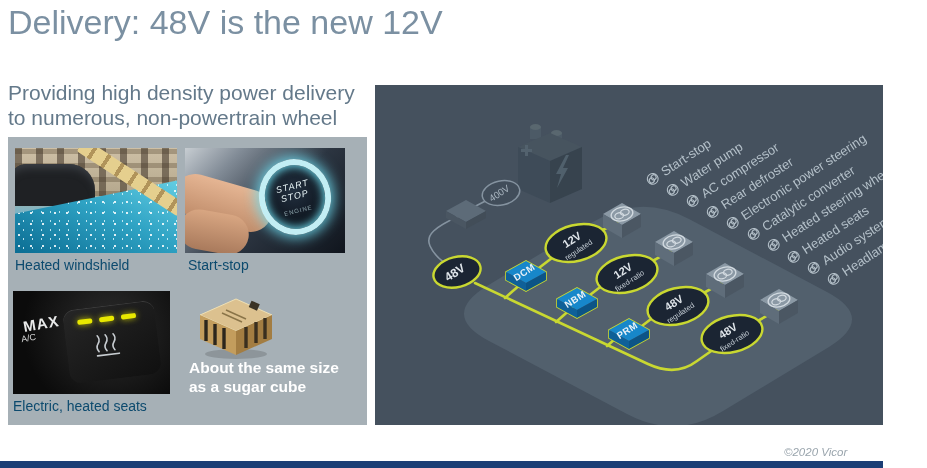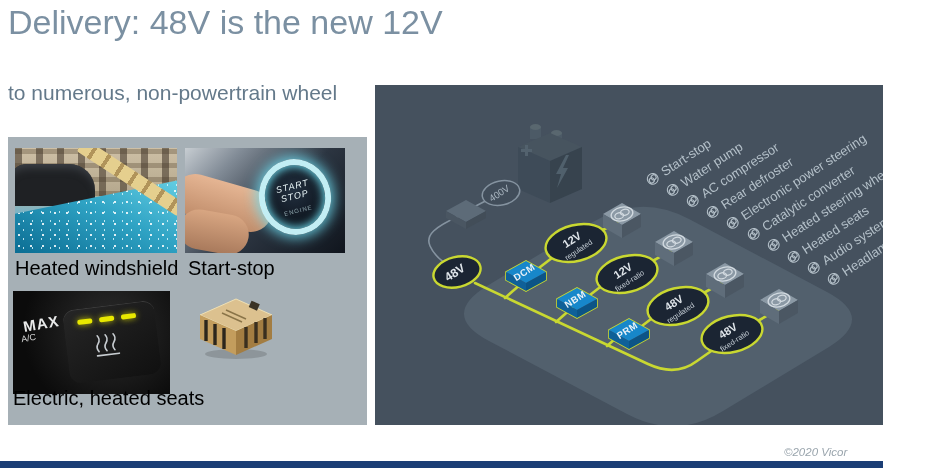--- a/index.html
+++ b/index.html
@@ -7,21 +7,21 @@
   .slide { position:relative; width:883px; height:468px; background:#ffffff; overflow:hidden; }
 
   
   .title { position:absolute; left:8px; top:3px; font-size:34px; color:#7b90a2; letter-spacing:0; }
   .subtitle { position:absolute; left:8px; top:80px; font-size:21px; line-height:25px; color:#64798a; }
   .corner-tick { position:absolute; left:918px; top:0; width:9px; height:3px; background:#33455c; }
 
   
   .gallery { position:absolute; left:8px; top:137px; width:359px; height:288px; background:#a6b0b6; }
   .photo { position:absolute; overflow:hidden; }
-  .photo-label { position:absolute; color:#000000; font-size:20px; white-space:nowrap; }
+  .photo-label { position:absolute; color:#0c4a6e; font-size:14px; white-space:nowrap; }
 
   
   .p1 { left:7px; top:11px; width:162px; height:105px; background:linear-gradient(180deg,#c9bca4 0%,#b9ac92 40%,#7fb4c4 60%); }
   .p1-windows { position:absolute; left:0; top:0; width:100%; height:46%;
       background:
         repeating-linear-gradient(90deg, rgba(62,50,38,.55) 0 7px, rgba(0,0,0,0) 7px 21px),
         repeating-linear-gradient(0deg, rgba(90,74,52,.35) 0 5px, rgba(0,0,0,0) 5px 14px),
         linear-gradient(180deg,#cec0a6,#b4a78c); }
   .p1-car { position:absolute; left:-6px; top:16px; width:86px; height:42px; background:#1f2124;
       border-radius:18px 26px 6px 6px; box-shadow:inset 0 8px 8px -4px #3c4046; }
@@ -89,20 +89,21 @@
   .pagenum { position:absolute; left:901px; top:438px; font-size:19px; color:#8c97a0;margin-top:40px; }
   .bottom-bar { position:absolute; left:0; top:461px; width:927px; height:7px; background:#1b3e75; }
 </style>
 </head>
 <body>
 
 <div class="slide">
 
   <div class="title">Delivery: 48V is the new 12V</div>
   <div class="subtitle">
+    <div>Providing high density power delivery</div>
     <div>to numerous, non-powertrain wheel</div>
   </div>
   <div class="corner-tick"></div>
 
   <div class="gallery">
 
     <div class="photo p1">
       <div class="p1-windows"></div>
       <div class="p1-car"></div>
       <div class="p1-ice"></div>
@@ -131,37 +132,41 @@
             <span></span>
           </div>
         <svg class="p3-seaticon" width="30" height="26" viewBox="0 0 30 26">
           <path d="M4 2 q3 4 0 8 q-3 4 0 8"></path>
           <path d="M12 2 q3 4 0 8 q-3 4 0 8"></path>
           <path d="M20 2 q3 4 0 8 q-3 4 0 8"></path>
           <path d="M2 22 h22"></path>
         </svg>
       </div>
     </div>
-    <div class="photo-label" style="left:5px; top:250px;">Electric, heated seats</div>
+    <div class="photo-label" style="left:5px; top:261px;">Electric, heated seats</div>
 
     <svg class="module" width="92" height="66" viewBox="0 0 92 66">
       <ellipse cx="48" cy="61" rx="31" ry="5" fill="rgba(0,0,0,0.15)"></ellipse>
       <polygon points="12,22 48,6 84,22 48,38" fill="#dcc18f" stroke="#efe0b4" stroke-width="1"></polygon>
       <polygon points="12,22 48,38 48,62 12,46" fill="#c39d5d"></polygon>
       <polygon points="48,38 84,22 84,46 48,62" fill="#a37d42"></polygon>
       <line x1="18" y1="27" x2="18" y2="48" stroke="#2c261c" stroke-width="3.4"></line>
       <line x1="27" y1="31" x2="27" y2="52" stroke="#2c261c" stroke-width="3.4"></line>
       <line x1="36" y1="35" x2="36" y2="56" stroke="#2c261c" stroke-width="3.4"></line>
       <line x1="58" y1="34" x2="58" y2="55" stroke="#3a2f1f" stroke-width="3.4"></line>
       <line x1="68" y1="29" x2="68" y2="50" stroke="#3a2f1f" stroke-width="3.4"></line>
       <line x1="77" y1="25" x2="77" y2="46" stroke="#3a2f1f" stroke-width="3.4"></line>
       <rect x="62" y="9" width="9" height="7" fill="#3a3326" transform="rotate(24 66 12)"></rect>
       <line x1="38" y1="17" x2="58" y2="26" stroke="#8a7448" stroke-width="1.4"></line>
       <line x1="34" y1="20" x2="54" y2="29" stroke="#8a7448" stroke-width="1.4"></line>
     </svg>
+    <div class="caption">
+      <div>About the same size</div>
+      <div>as a sugar cube</div>
+    </div>
   </div>
 
   <div class="diagram-panel">
 
     <svg width="552" height="340" viewBox="0 0 552 340">
 
       <path d="M 112 201 L 218 137 Q 265 108 314 134 L 452 207 Q 501 233 454 262
                L 348 326 Q 301 355 252 329 L 114 256 Q 65 230 112 201 Z" fill="#52606d"></path>
 
       <g stroke="#8593a0" stroke-width="1.6" fill="none">

